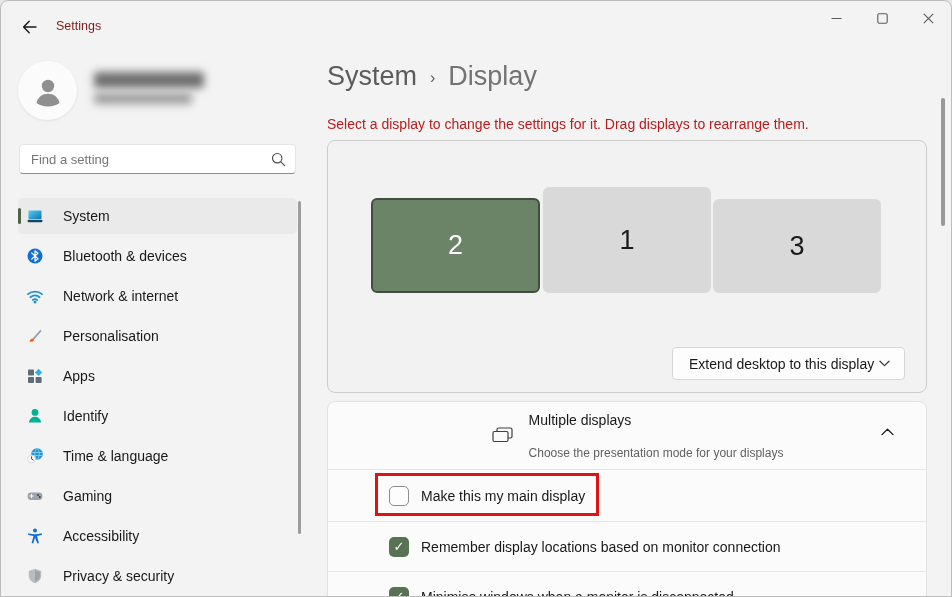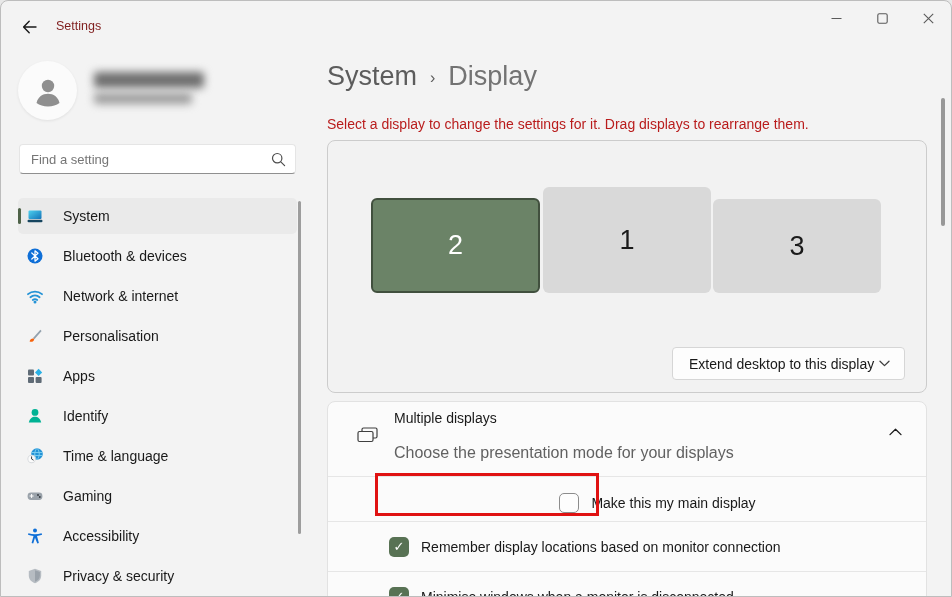--- a/index.html
+++ b/index.html
@@ -65,30 +65,30 @@
 
   .btn{ position:absolute; top:206px; height:33px; background:#fdfdfd; border:1px solid #d6d6d6;
     border-radius:4px; display:flex; align-items:center; justify-content:center;
     font-size:14px; color:#191919; cursor:pointer; }
   .identify-btn{ left:194px; width:129px; }
   .mode-dd{ left:344px; width:233px; justify-content:space-between; padding:0 14px 0 16px; }
 
   
   .md-card{ position:absolute; left:16px; top:352px; width:600px; height:230px;
     background:#fbfbfb; border:1px solid #e2e2e2; border-radius:8px 8px 0 0; }
-  .md-header{ position:absolute; left:8px; top:0; width:100%; height:67px; display:flex; align-items:center; cursor:pointer; }
+  .md-header{ position:absolute; left:0; top:0; width:100%; height:67px; display:flex; align-items:center; cursor:pointer;justify-content:center; }
   .md-icon{ margin-left:21px; }
   .md-titles{ margin-left:16px; }
   .md-title{ font-size:14px; color:#191919; }
-  .md-sub{ font-size:16px; color:#616161; margin-top:18px; }
+  .md-sub{ font-size:12px; color:#616161; margin-top:18px; }
   .md-chevron{ position:absolute; right:32px; top:26px; cursor:pointer; }
 
   .md-row{ position:absolute; left:0; width:100%; border-top:1px solid #e6e6e6;
     display:flex; align-items:center; }
-  .row-0{ top:74px; height:52px;justify-content:center; }
+  .row-0{ top:67px; height:52px; }
   .row-1{ top:119px; height:50px; }
   .row-2{ top:169px; height:50px; }
   .checkbox{ width:20px; height:20px; margin-left:61px; border-radius:5px; flex:0 0 20px;
     display:flex; align-items:center; justify-content:center; cursor:pointer; }
   .checkbox.unchecked{ background:#fdfdfd; border:1px solid #8c8c8c; }
   .checkbox.checked{ background:#587254; }
   .checkmark{ color:#ffffff; font-size:13px; line-height:1; }
   .opt-label{ margin-left:12px; font-size:14px; color:#191919; }
 
   .annotation{ position:absolute; left:47px; top:71px; width:224px; height:43px;

